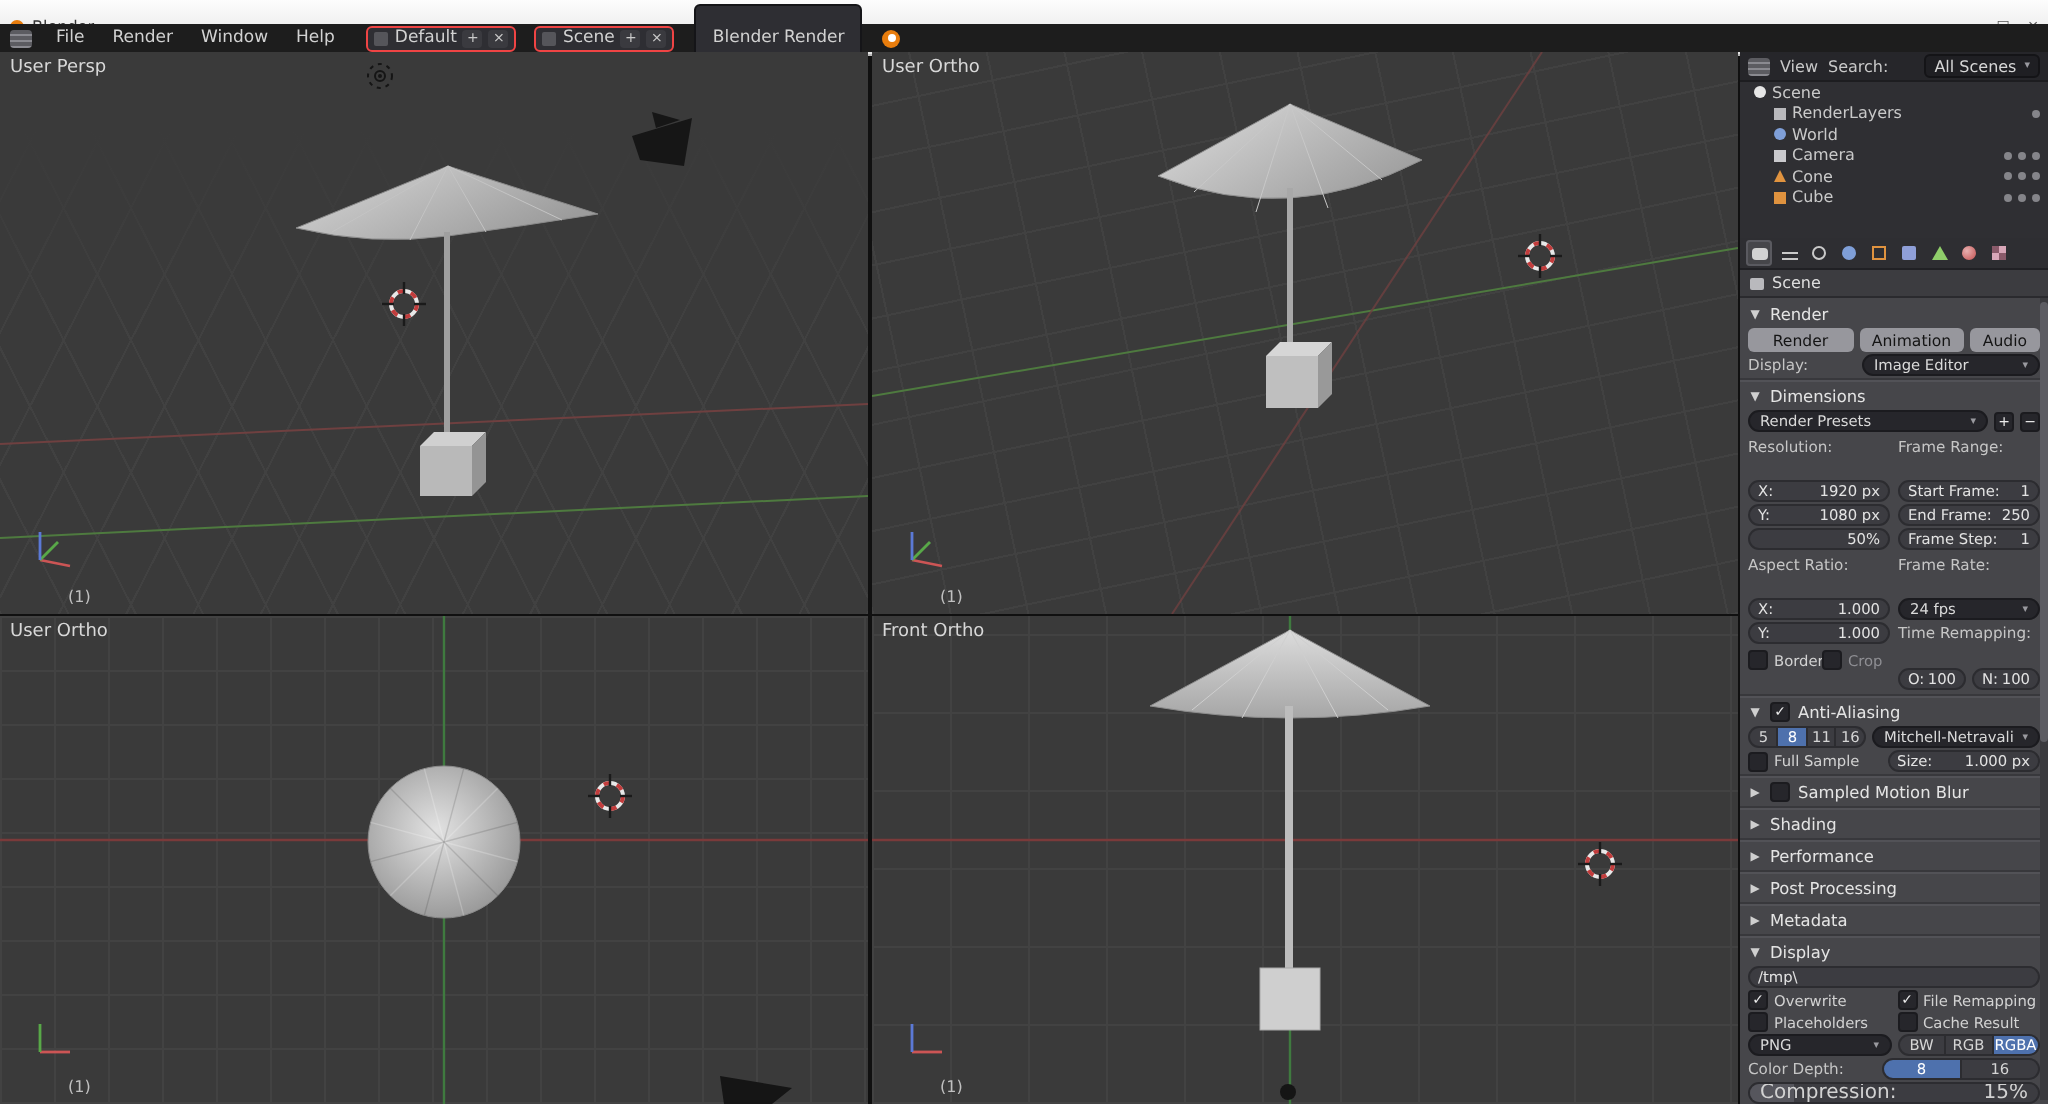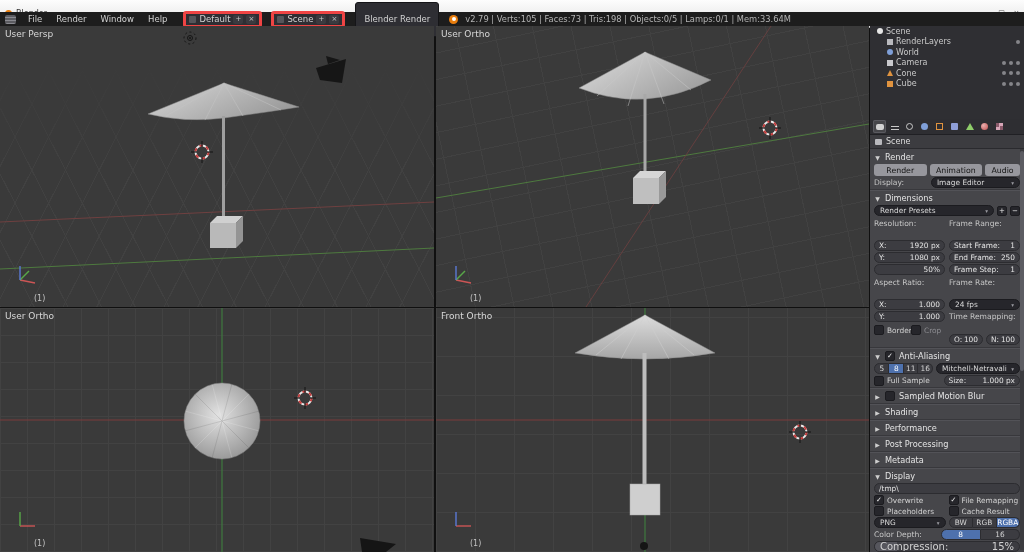--- a/index.html
+++ b/index.html
@@ -14,21 +14,21 @@
   #titlebar .blogo::after{content:"";position:absolute;left:2px;top:2px;width:3px;height:3px;border-radius:50%;background:#fff}
   .winbtns{margin-left:auto;display:flex}
   .winbtns span{width:15px;text-align:center;font-size:7px;color:#555;line-height:11px}
 
   
   #menubar{position:absolute;left:0;top:12px;width:1024px;height:14px;background:#1d1d1d;
     display:flex;align-items:center;font-size:8.5px;color:#d2d2d2}
   .edicon{width:11px;height:9px;background:#5c5c61;border-radius:2px;margin:0 5px 0 5px;
     background-image:repeating-linear-gradient(0deg,#8a8a90 0 1px,transparent 1px 3px)}
   .menu-item{padding:0 7px;cursor:default}
-  .selector{display:flex;align-items:center;background:#2e2e33;border:3px solid #ef4444;border-radius:3px;
+  .selector{display:flex;align-items:center;background:#2e2e33;border:1px solid #ef4444;border-radius:3px;
     height:11px;margin-left:9px;padding:0 3px;gap:3px}
   .selector .browse{width:7px;height:7px;background:#55555a;border-radius:1px}
   .selector .sbtn{background:#3a3a3f;border-radius:2px;width:10px;height:9px;display:flex;
     align-items:center;justify-content:center;font-size:7px;color:#c9c9c9}
   .engine{display:flex;align-items:center;background:#2e2e33;border:1px solid #151518;border-radius:3px;
     height:11px;margin-left:10px;padding:11px 8px}
   .blogo2{width:9px;height:9px;border-radius:50%;background:#e87d0d;margin-left:10px;position:relative}
   .blogo2::after{content:"";position:absolute;left:2.5px;top:2.5px;width:4px;height:4px;border-radius:50%;background:#fff}
   #stats{margin-left:7px;color:#b4b4b4;font-size:8.3px;white-space:nowrap}
 
@@ -142,21 +142,20 @@
     <span>Scene</span>
     <span class="sbtn">+</span>
     <span class="sbtn">×</span>
   </span>
 
   <span class="engine">
     <span>Blender Render</span>
   </span>
 
   <span class="blogo2"></span>
-  <span id="stats">v2.79 | Verts:105 | Faces:73 | Tris:198 | Objects:0/5 | Lamps:0/1 | Mem:33.64M</span>
 </div>
 
 <div class="vp" id="vp-tl">
   <svg width="434" height="281" viewBox="0 0 434 281">
     <defs>
       <linearGradient id="gradTL" x1="0" y1="0" x2="1" y2="0.5">
         <stop offset="0" stop-color="#d9d9d9"></stop>
           <stop offset="1" stop-color="#9c9c9c"></stop>
       </linearGradient>
     </defs>
@@ -318,20 +317,29 @@
       <line x1="0" y1="0" x2="0" y2="-14" stroke="#5b79d6" stroke-width="1.4"></line>
     </g>
   </svg>
   <span class="vp-label">Front Ortho</span>
   <span class="vp-layer">(1)</span>
 </div>
 
 <div id="right">
 
   <div id="outliner">
+    <div class="out-header">
+      <span class="edicon" style="margin:0"></span>
+      <span>View</span>
+      <span>Search:</span>
+      <span class="out-filter">
+        <span>All Scenes</span>
+        <span class="dar" style="font-size:5.5px;color:#9a9aa0">▾</span>
+      </span>
+    </div>
     <div class="orow">
       <span class="oic" style="background:#e6e6e6;border-radius:50%"></span>
       <span>Scene</span>
     </div>
     <div class="orow d1">
       <span class="oic" style="background:#b9b9bd"></span>
       <span>RenderLayers</span>
       <span class="otoggles">
           <i></i>
         </span>

